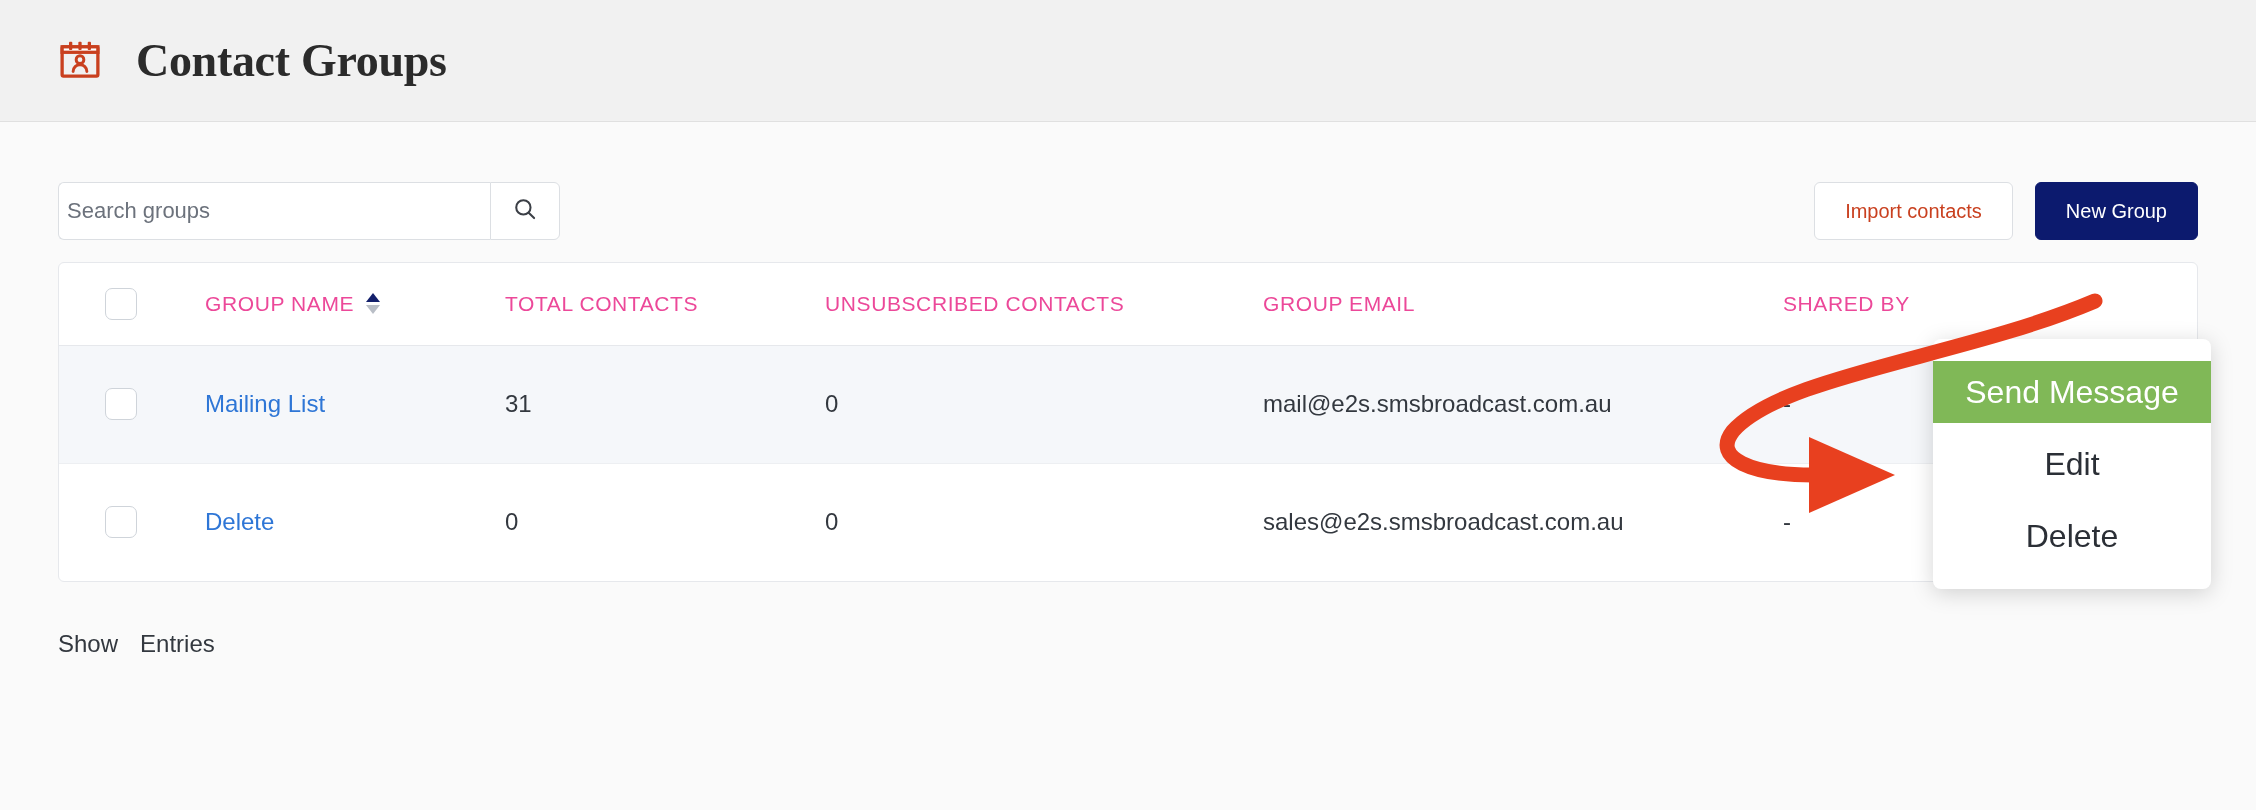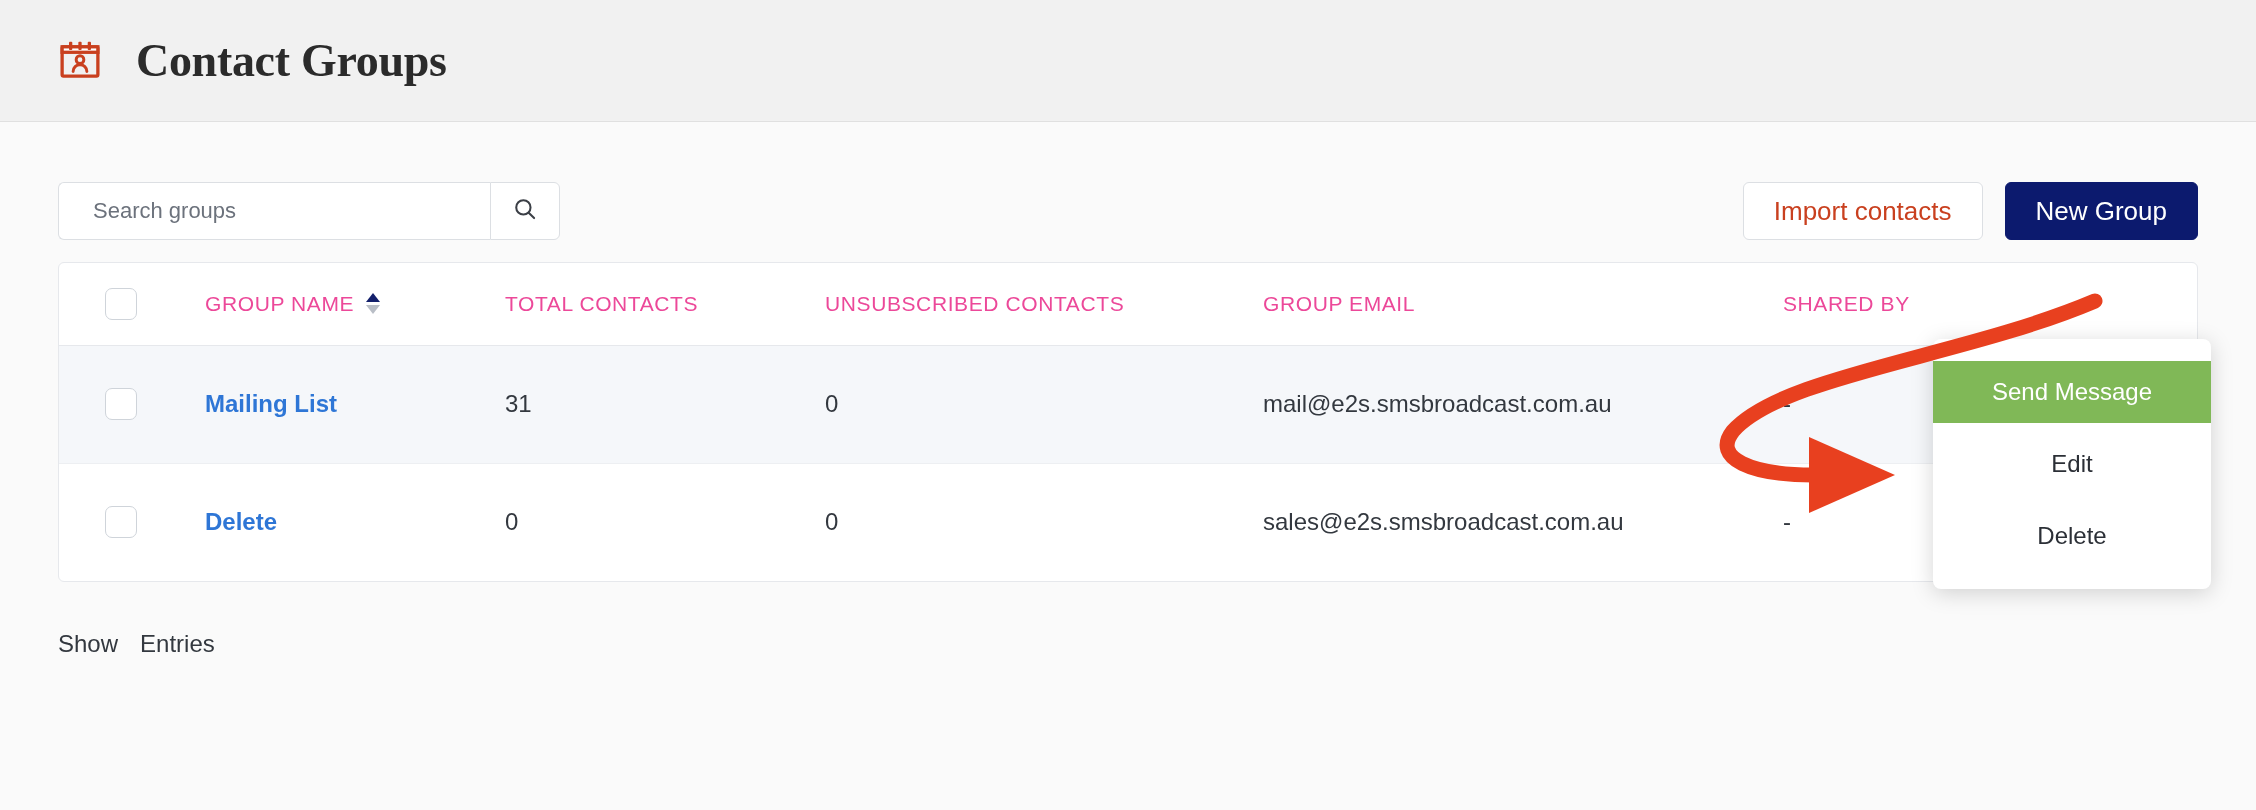--- a/index.html
+++ b/index.html
@@ -44,40 +44,40 @@
   .search-wrap { display: flex; align-items: stretch; }
   .search-input {
     width: 432px; height: 58px;
     border: 1px solid #dcdfe3;
     border-right: none;
     border-radius: 6px 0 0 6px;
     background: #ffffff;
     font-family: "Liberation Sans", sans-serif;
     font-size: 22px;
     color: #3b3f46;
-    padding: 0 34px;
+    padding: 0 8px;
     outline: none;
   }
   .search-input::placeholder { color: #6c727c; }
   .search-btn {
     width: 70px; height: 58px;
     background: #ffffff;
     border: 1px solid #dcdfe3;
     border-radius: 0 6px 6px 0;
     display: flex; align-items: center; justify-content: center;
     cursor: pointer;
   }
   .search-btn svg { width: 26px; height: 26px; }
 
   .toolbar-actions { display: flex; align-items: center; gap: 22px; }
   .btn {
     height: 58px;
     border-radius: 6px;
     font-family: "Liberation Sans", sans-serif;
-    font-size: 26px;
+    font-size: 20px;
     display: flex; align-items: center; justify-content: center;
     cursor: pointer;
     white-space: nowrap;
   }
   .btn-import {
     background: #ffffff;
     border: 1px solid #dcdfe3;
     color: #c9401f;
     padding: 0 30px;
   }
@@ -136,21 +136,21 @@
     height: 118px;
     font-size: 24px;
     color: #33383f;
     vertical-align: middle;
     padding: 0;
   }
   .tbl tbody tr { border-bottom: 1px solid #edeff2; }
   .tbl tbody tr:last-child { border-bottom: none; }
   .row-alt { background: #f5f7fa; }
 
-  .group-link { color: #2e76d6; cursor: pointer; font-weight: bold; }
+  .group-link { color: #2e76d6; cursor: pointer; }
   .muted { color: #33383f; }
 
   .cbx {
     width: 32px; height: 32px;
     border: 1px solid #cfd4da;
     border-radius: 7px;
     background: #ffffff;
     display: block;
     cursor: pointer;
   }
@@ -169,21 +169,21 @@
     width: 278px;
     background: #ffffff;
     border-radius: 8px;
     box-shadow: 0 4px 22px rgba(0,0,0,0.17);
     padding: 22px 0;
     z-index: 30;
   }
   .menu-item {
     height: 62px;
     display: flex; align-items: center; justify-content: center;
-    font-size: 24px;
+    font-size: 32px;
     color: #2b2f36;
     cursor: pointer;
   }
   .menu-item.active { background: #80b857; color: #ffffff; }
   .menu-item.gap { margin-top: 10px; }
 
   
   .annotation {
     position: absolute;
     left: -300px; top: -60px;

